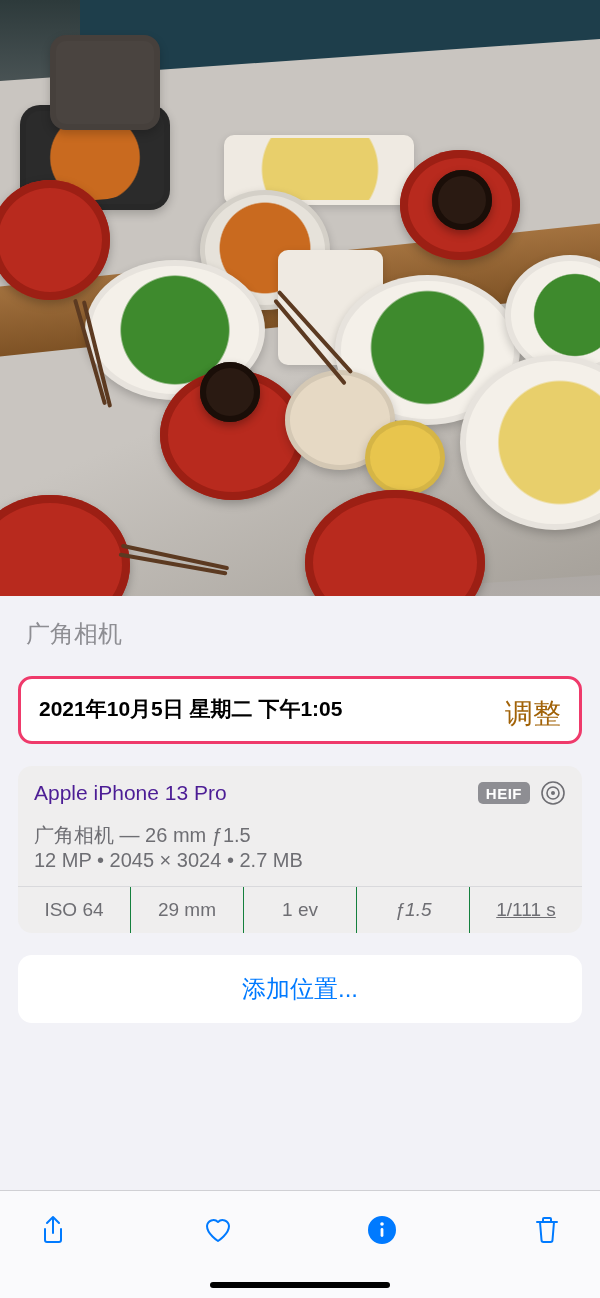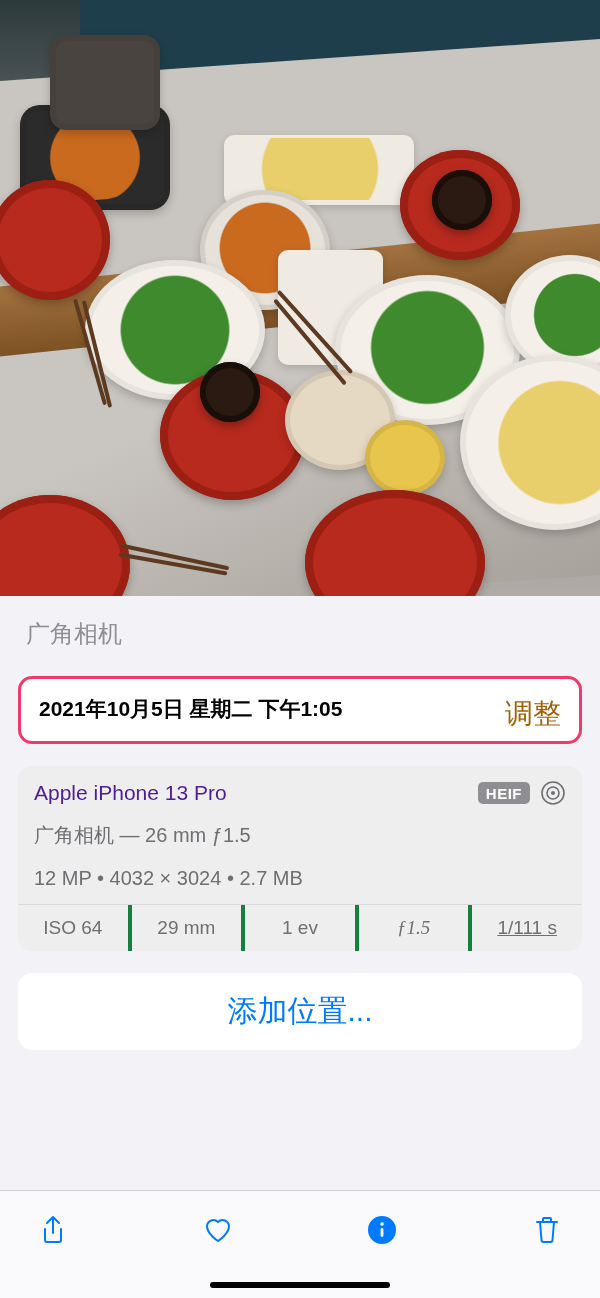--- a/index.html
+++ b/index.html
@@ -32,29 +32,29 @@
 .file-line { display:flex; align-items:center; gap:10px; color:#8e8e93; font-size:22px; }
 .cloud-icon { width:28px; height:22px; }
 
 .cam-card { background:#efeeee; }
 .cam-top { display:flex; align-items:center; padding:14px 16px 12px; gap:10px; }
 .cam-model { font-size:21px; color:#4c1d95; flex:1; }
 .heif { background:#8e8e93; color:#fff; font-size:15px; font-weight:600; padding:3px 8px 2px; border-radius:5px; letter-spacing:.5px; }
 .lens-icon { width:26px; height:26px; }
 
 .cam-mid { padding:4px 16px 14px; color:#6e6e73; font-size:20px; border-bottom:1px solid #d9d9dc; }
-.cam-mid .l1 { margin-bottom:18px; }
+.cam-mid .l1 { margin-bottom:0; }
 
 .cam-bot { display:flex; }
-.cam-bot > div { flex:1; text-align:center; padding:12px 0; color:#6e6e73; font-size:19px; border-right:4px solid #15803d; }
+.cam-bot > div { flex:1; text-align:center; padding:12px 0; color:#6e6e73; font-size:19px; border-right:1px solid #15803d; }
 .cam-bot > div:last-child { border-right:none;text-decoration:underline; }
-.fnum { font-style:italic;font-family:Liberation Serif, serif; }
+.fnum { font-style:italic; }
 
 .loc-card { text-align:center; padding:18px 0; }
-.loc-card span { color:#007aff; font-size:30px; }
+.loc-card span { color:#007aff; font-size:24px; }
 
 
 .toolbar { position:absolute; left:0; bottom:0; width:600px; height:108px; border-top:1px solid #d0d0d4; background:#fafafc; display:flex; align-items:flex-start; justify-content:space-between; padding:22px 36px 0; }
 .tb-btn { width:34px; height:34px; display:flex; align-items:center; justify-content:center; color:#007aff; }
 .tb-btn svg { width:32px; height:32px; stroke:#007aff; fill:none; stroke-width:2; }
 .tb-btn.info-active svg { fill:#007aff; stroke:#007aff; }
 .home-ind { position:absolute; bottom:10px; left:50%; transform:translateX(-50%); width:180px; height:6px; background:#000; border-radius:4px; }
 </style>
 </head>
 <body>
@@ -113,21 +113,21 @@
       <div class="cam-model">Apple iPhone 13 Pro</div>
       <div class="heif">HEIF</div>
       <svg class="lens-icon" viewBox="0 0 26 26">
         <circle cx="13" cy="13" r="11" fill="none" stroke="#6e6e73" stroke-width="1.6"></circle>
         <circle cx="13" cy="13" r="6" fill="none" stroke="#6e6e73" stroke-width="1.6"></circle>
         <circle cx="13" cy="13" r="2" fill="#6e6e73"></circle>
       </svg>
     </div>
     <div class="cam-mid">
       <div class="l1">广角相机 — 26 mm ƒ1.5</div>
-      <div>12 MP  •  4032 × 3024  •  2.7 MB</div>
+      <div>12 MP  •  2045 × 3024  •  2.7 MB</div>
     </div>
     <div class="cam-bot">
       <div>ISO 64</div>
       <div>29 mm</div>
       <div>1 ev</div>
       <div class="fnum">ƒ1.5</div>
       <div>1/111 s</div>
     </div>
   </div>
 

